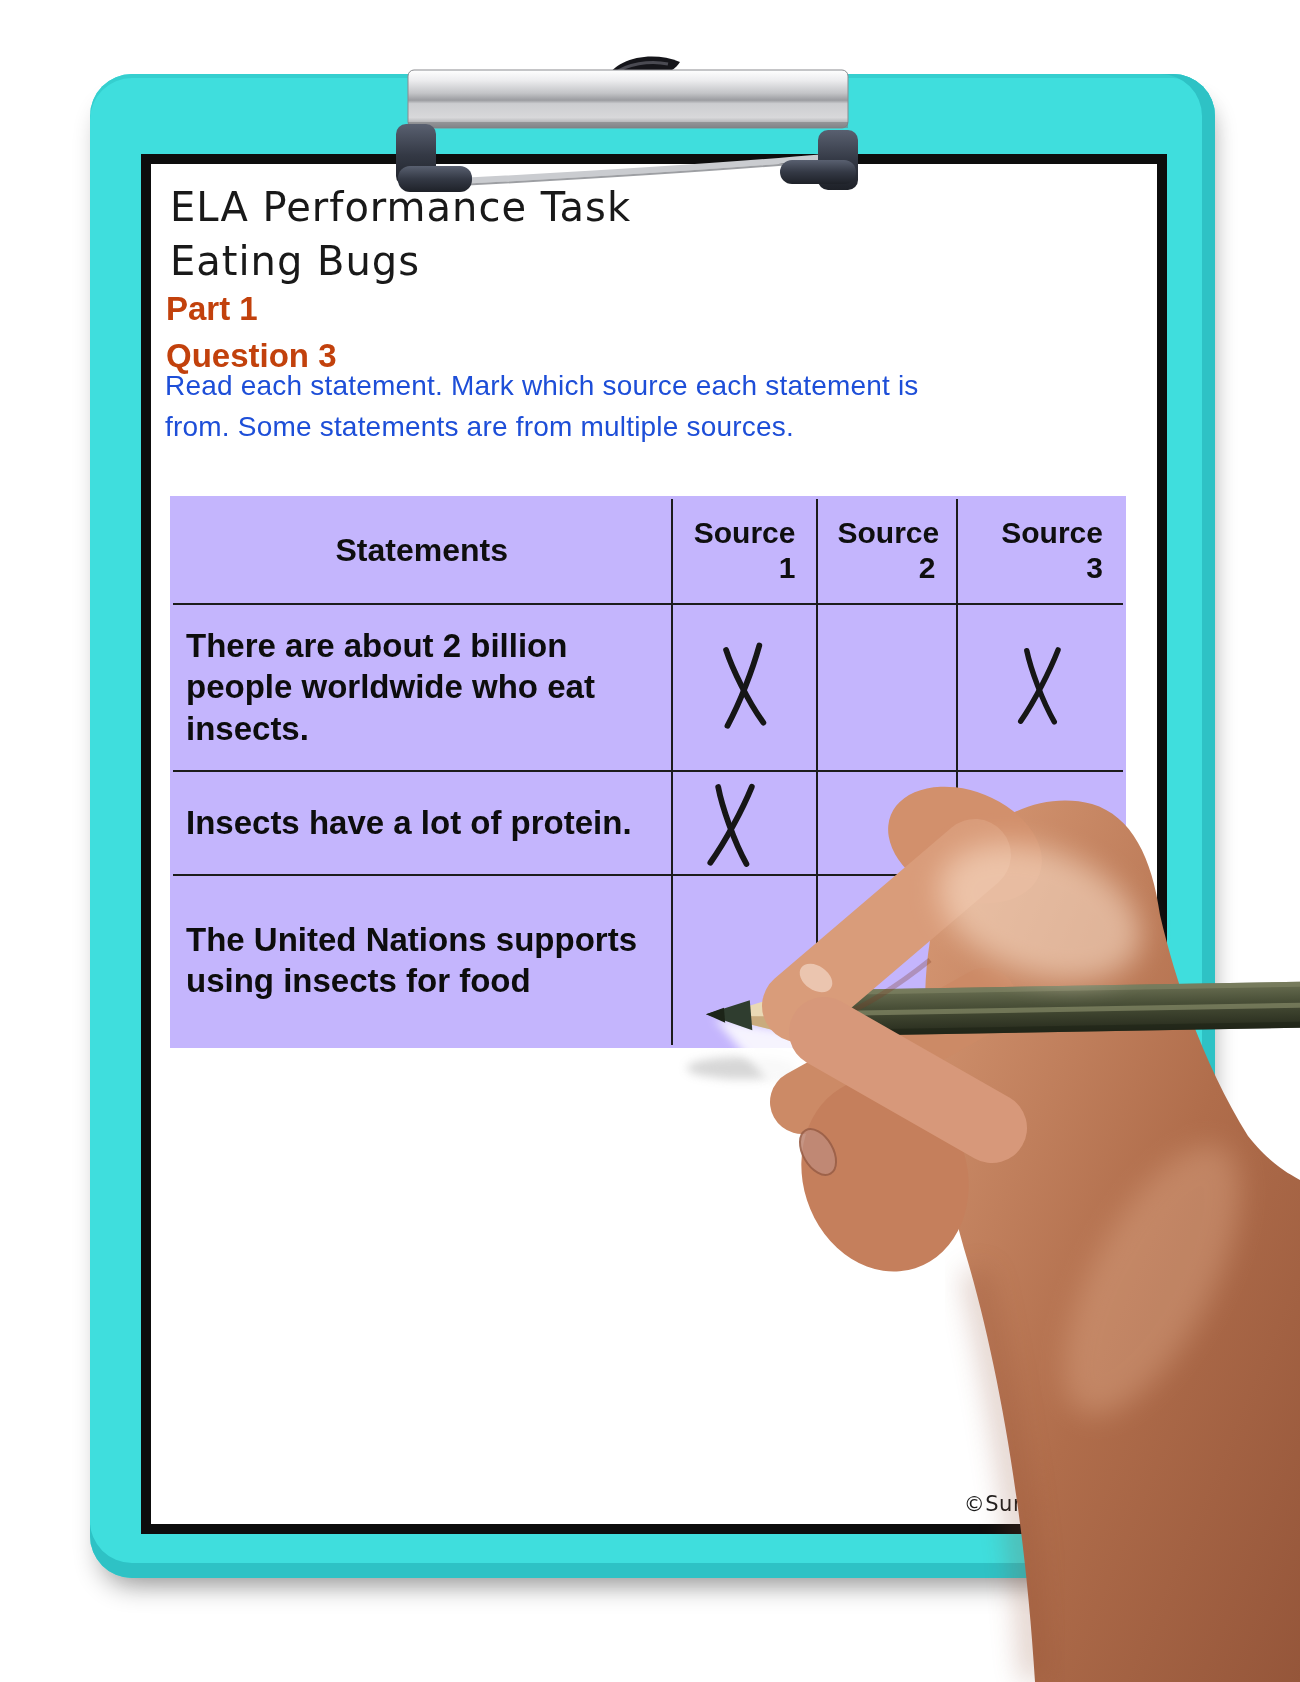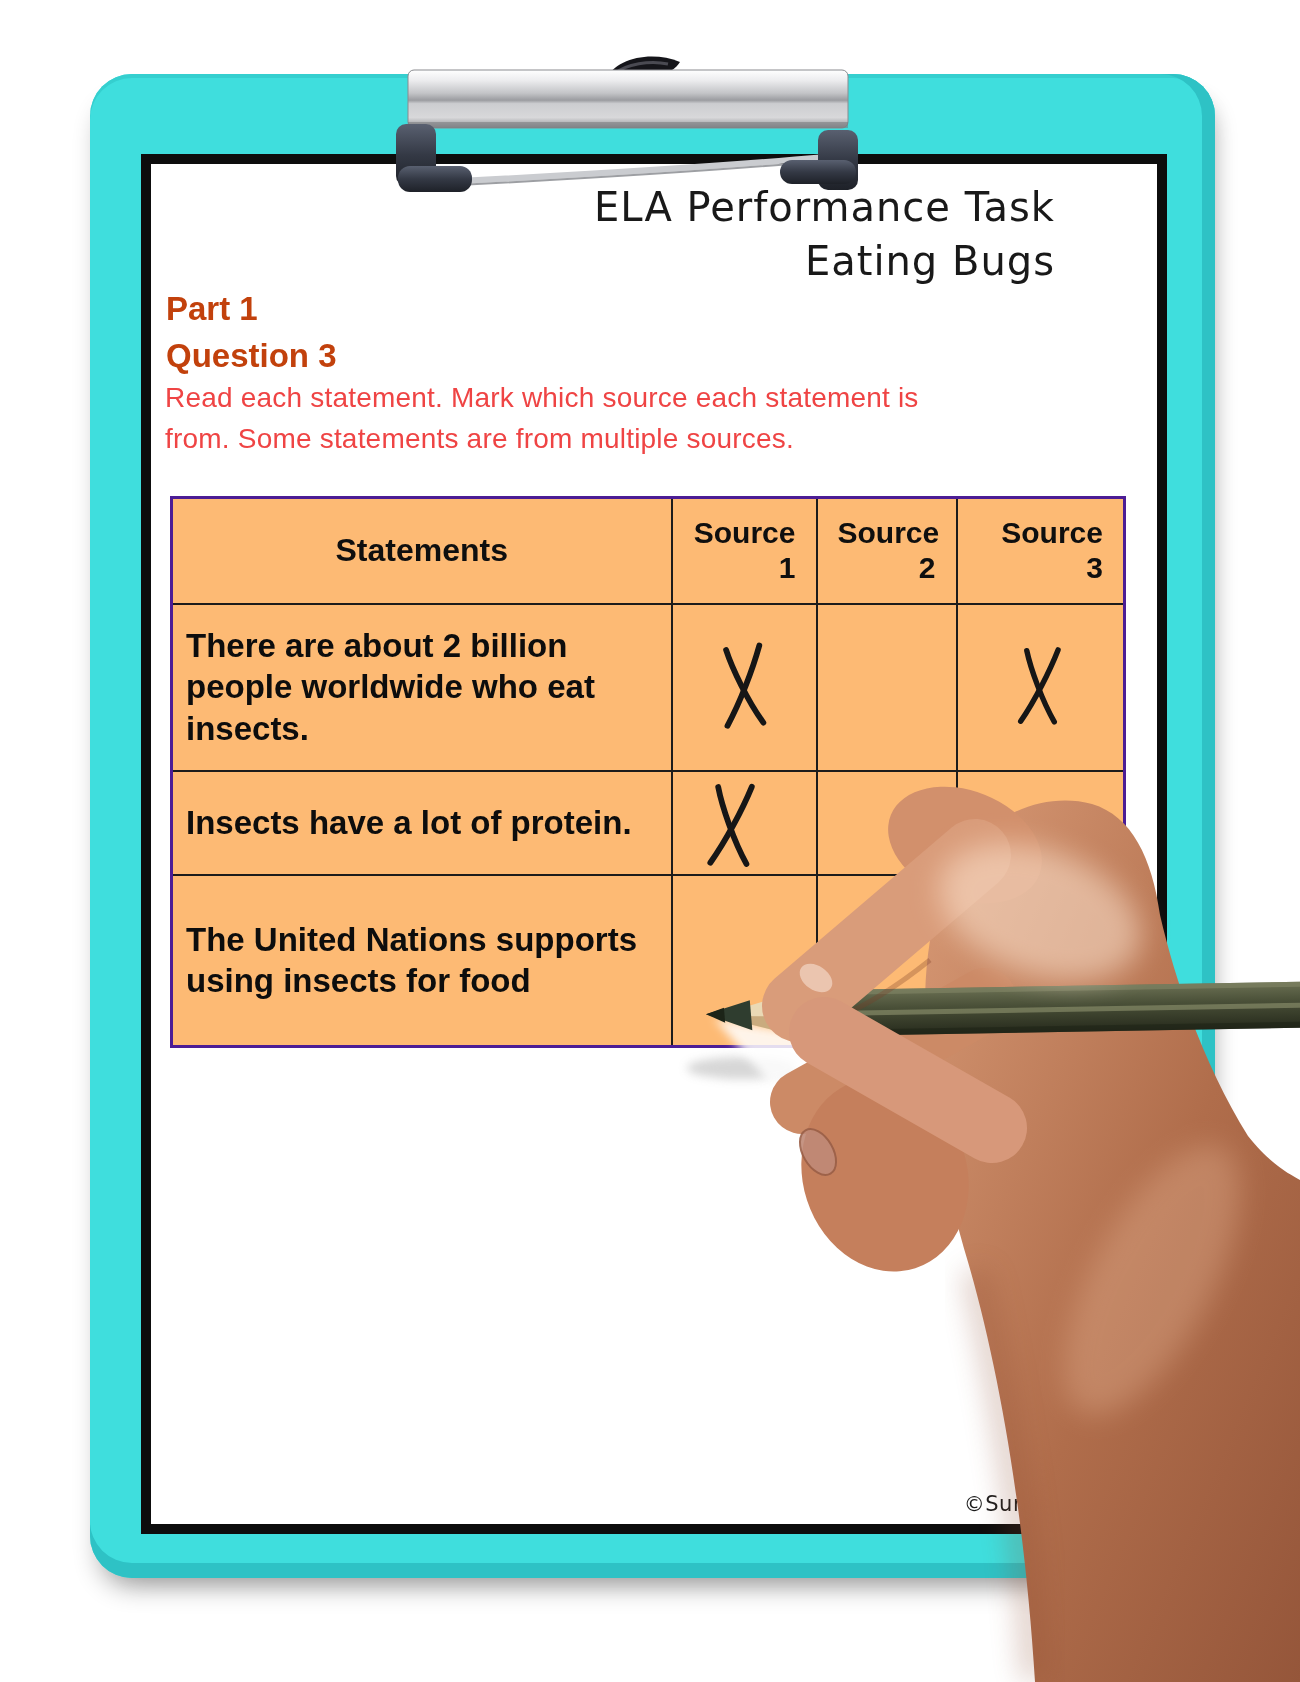--- a/index.html
+++ b/index.html
@@ -9,31 +9,31 @@
   
   .clipboard{position:absolute;left:90px;top:74px;width:1125px;height:1504px;border-radius:42px;
     background:#3fdedd;z-index:1;
     box-shadow:inset -13px 0 0 #2ec2c5, inset 0 -15px 0 #2ec2c5, inset 0 4px 0 #35cfcf,
                0 18px 24px -8px rgba(0,0,0,.30), 14px 12px 22px -12px rgba(0,0,0,.16);}
 
   
   .paper{position:absolute;left:141px;top:154px;width:1026px;height:1380px;background:#ffffff;
     border:10px solid #0d0d0d;box-sizing:border-box;z-index:2;}
 
-  .title{position:absolute;left:170px;top:180px;width:885px;text-align:right;z-index:3;
+  .title{position:absolute;left:170px;top:180px;width:885px;text-align:left;z-index:3;
     font-size:40px;line-height:1.35;letter-spacing:1px;color:#191919;font-family:"DejaVu Sans",sans-serif;}
   .meta{position:absolute;left:166px;top:286px;z-index:3;font-size:33px;font-weight:700;line-height:1.42;color:#c2410c;}
   .instr{position:absolute;left:165px;top:366px;width:860px;z-index:3;font-size:28px;line-height:1.46;
-    font-weight:400;color:#ef4444;letter-spacing:.2px;margin-top:12px;}
+    font-weight:400;color:#1d4ed8;letter-spacing:.2px;}
   .credit{position:absolute;left:810px;top:1492px;width:340px;text-align:right;z-index:3;
     font-size:21px;color:#1c1c1c;letter-spacing:.5px;font-family:"DejaVu Sans",sans-serif;}
 
   
   table.src{position:absolute;left:170px;top:496px;z-index:3;border-collapse:collapse;table-layout:fixed;
-    width:953px;background:#fdba74;border:3px solid #4c1d95;}
+    width:953px;background:#c4b5fd;border:3px solid #c4b5fd;}
   table.src th,table.src td{border:2px solid #1c1c1c;box-sizing:border-box;}
   table.src thead tr{height:106px;}
   th.stmt-h{font-size:32px;font-weight:700;text-align:center;vertical-align:middle;color:#0f0f0f;}
   th.src-h{font-size:30px;font-weight:700;text-align:right;vertical-align:middle;line-height:1.15;
     padding:4px 20px;color:#0f0f0f;border-bottom:3px solid #161616;}
   th.stmt-h{border-bottom:3px solid #161616;}
   td.stmt{font-size:33px;font-weight:700;line-height:1.26;vertical-align:middle;
     padding:6px 10px 6px 13px;color:#0d0d0d;}
   td.markcell{text-align:center;vertical-align:middle;overflow:visible;}
   .xm{stroke:#161616;fill:none;stroke-width:9;stroke-linecap:round;width:58px;height:90px;overflow:visible;}

